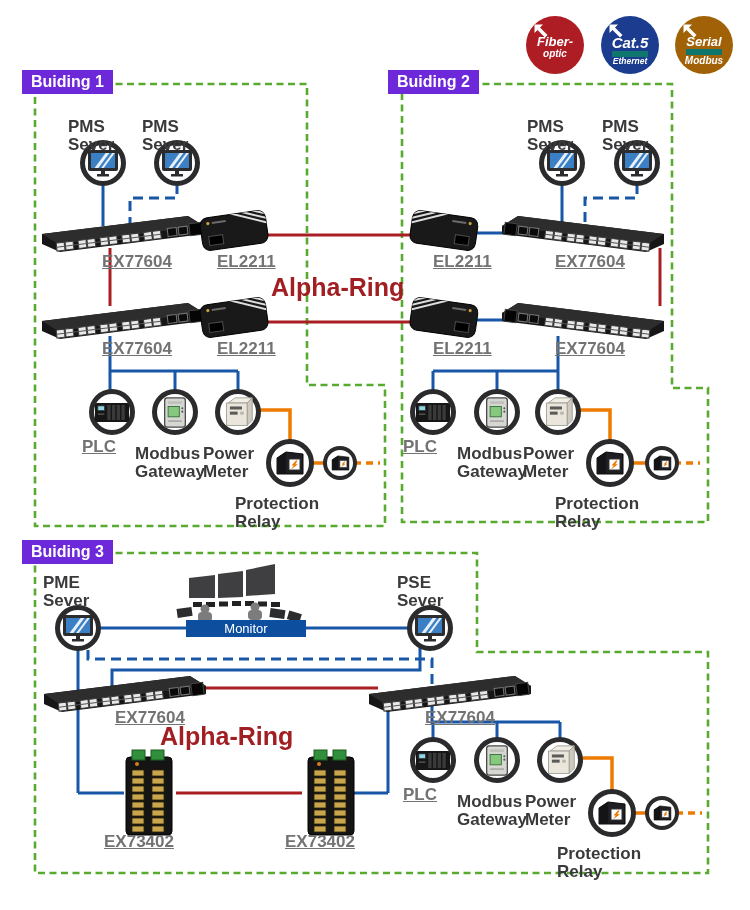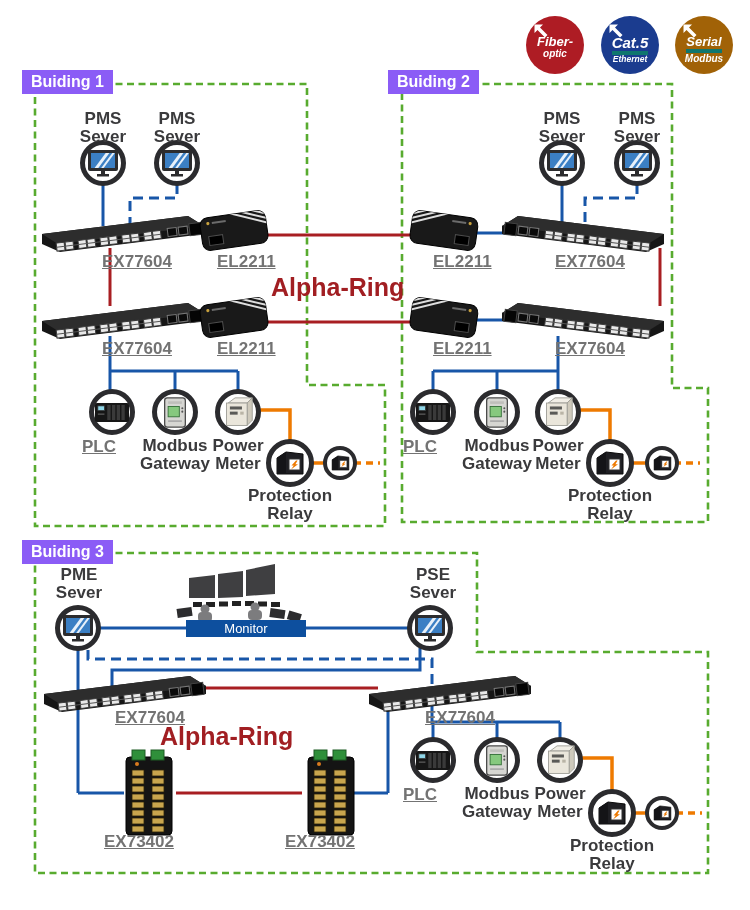--- a/index.html
+++ b/index.html
@@ -4,35 +4,35 @@
 <style>
   html,body{margin:0;padding:0;background:#fff;}
   #stage{position:relative;width:750px;height:910px;background:#ffffff;overflow:hidden;
          font-family:"Liberation Sans","DejaVu Sans",sans-serif;}
   svg.layer{position:absolute;left:0;top:0;z-index:1;}
   .dev{position:absolute;z-index:3;}
   .node{position:absolute;z-index:4;width:46px;height:46px;border:5px solid #2b2b2e;border-radius:50%;
         background:#fff;display:flex;align-items:center;justify-content:center;box-sizing:border-box;}
   .node-lg{width:48px;height:48px;}
   .node-sm{width:34px;height:34px;border-width:4px;}
-  .txt{position:absolute;z-index:5;text-align:center;font-weight:bold;color:#3a3a3c;
-       font-size:17px;line-height:1.08;}
+  .txt{position:absolute;z-index:5;text-align:left;font-weight:bold;color:#3a3a3c;
+       font-size:17px;line-height:1.08;margin-top:8px;}
   .devlbl{position:absolute;z-index:5;text-align:left;font-weight:bold;color:#737373;font-size:17px;text-decoration:underline;}
-  .bldg-label{position:absolute;z-index:6;background:#8b5cf6;color:#fff;font-weight:bold;font-size:16px;
+  .bldg-label{position:absolute;z-index:6;background:#6d28d9;color:#fff;font-weight:bold;font-size:16px;
        padding:3px 9px;line-height:1.1;}
   .ring-label{position:absolute;z-index:5;color:#a11e22;font-weight:bold;font-size:25px;}
   .badge{position:absolute;z-index:6;width:58px;height:58px;border-radius:50%;color:#fff;
        display:flex;flex-direction:column;align-items:center;justify-content:flex-start;
        font-weight:bold;font-style:italic;padding-top:19px;box-sizing:border-box;}
   .badge .arr{position:absolute;left:7px;top:7px;}
   .badge .l1{font-size:13px;line-height:1.0;}
   .badge .l2{font-size:10px;line-height:1.1;text-align:center;}
   .badge.b2 .l1{font-size:15px;}
   .badge.b2 .l2{font-size:8.5px;}
-  .badge .u{border-bottom:4px solid #0f766e;padding-bottom:1px;}
+  .badge .u{border-bottom:6px solid #0f766e;padding-bottom:1px;}
   .mon-bar{position:absolute;z-index:5;left:186px;top:620px;width:120px;height:17px;background:#0d4f9e;
        color:#fff;font-weight:normal;font-size:13px;text-align:center;line-height:17px;}
 </style>
 </head>
 <body>
 
 <div id="stage">
 
   <svg width="0" height="0" style="position:absolute">
     <defs>

